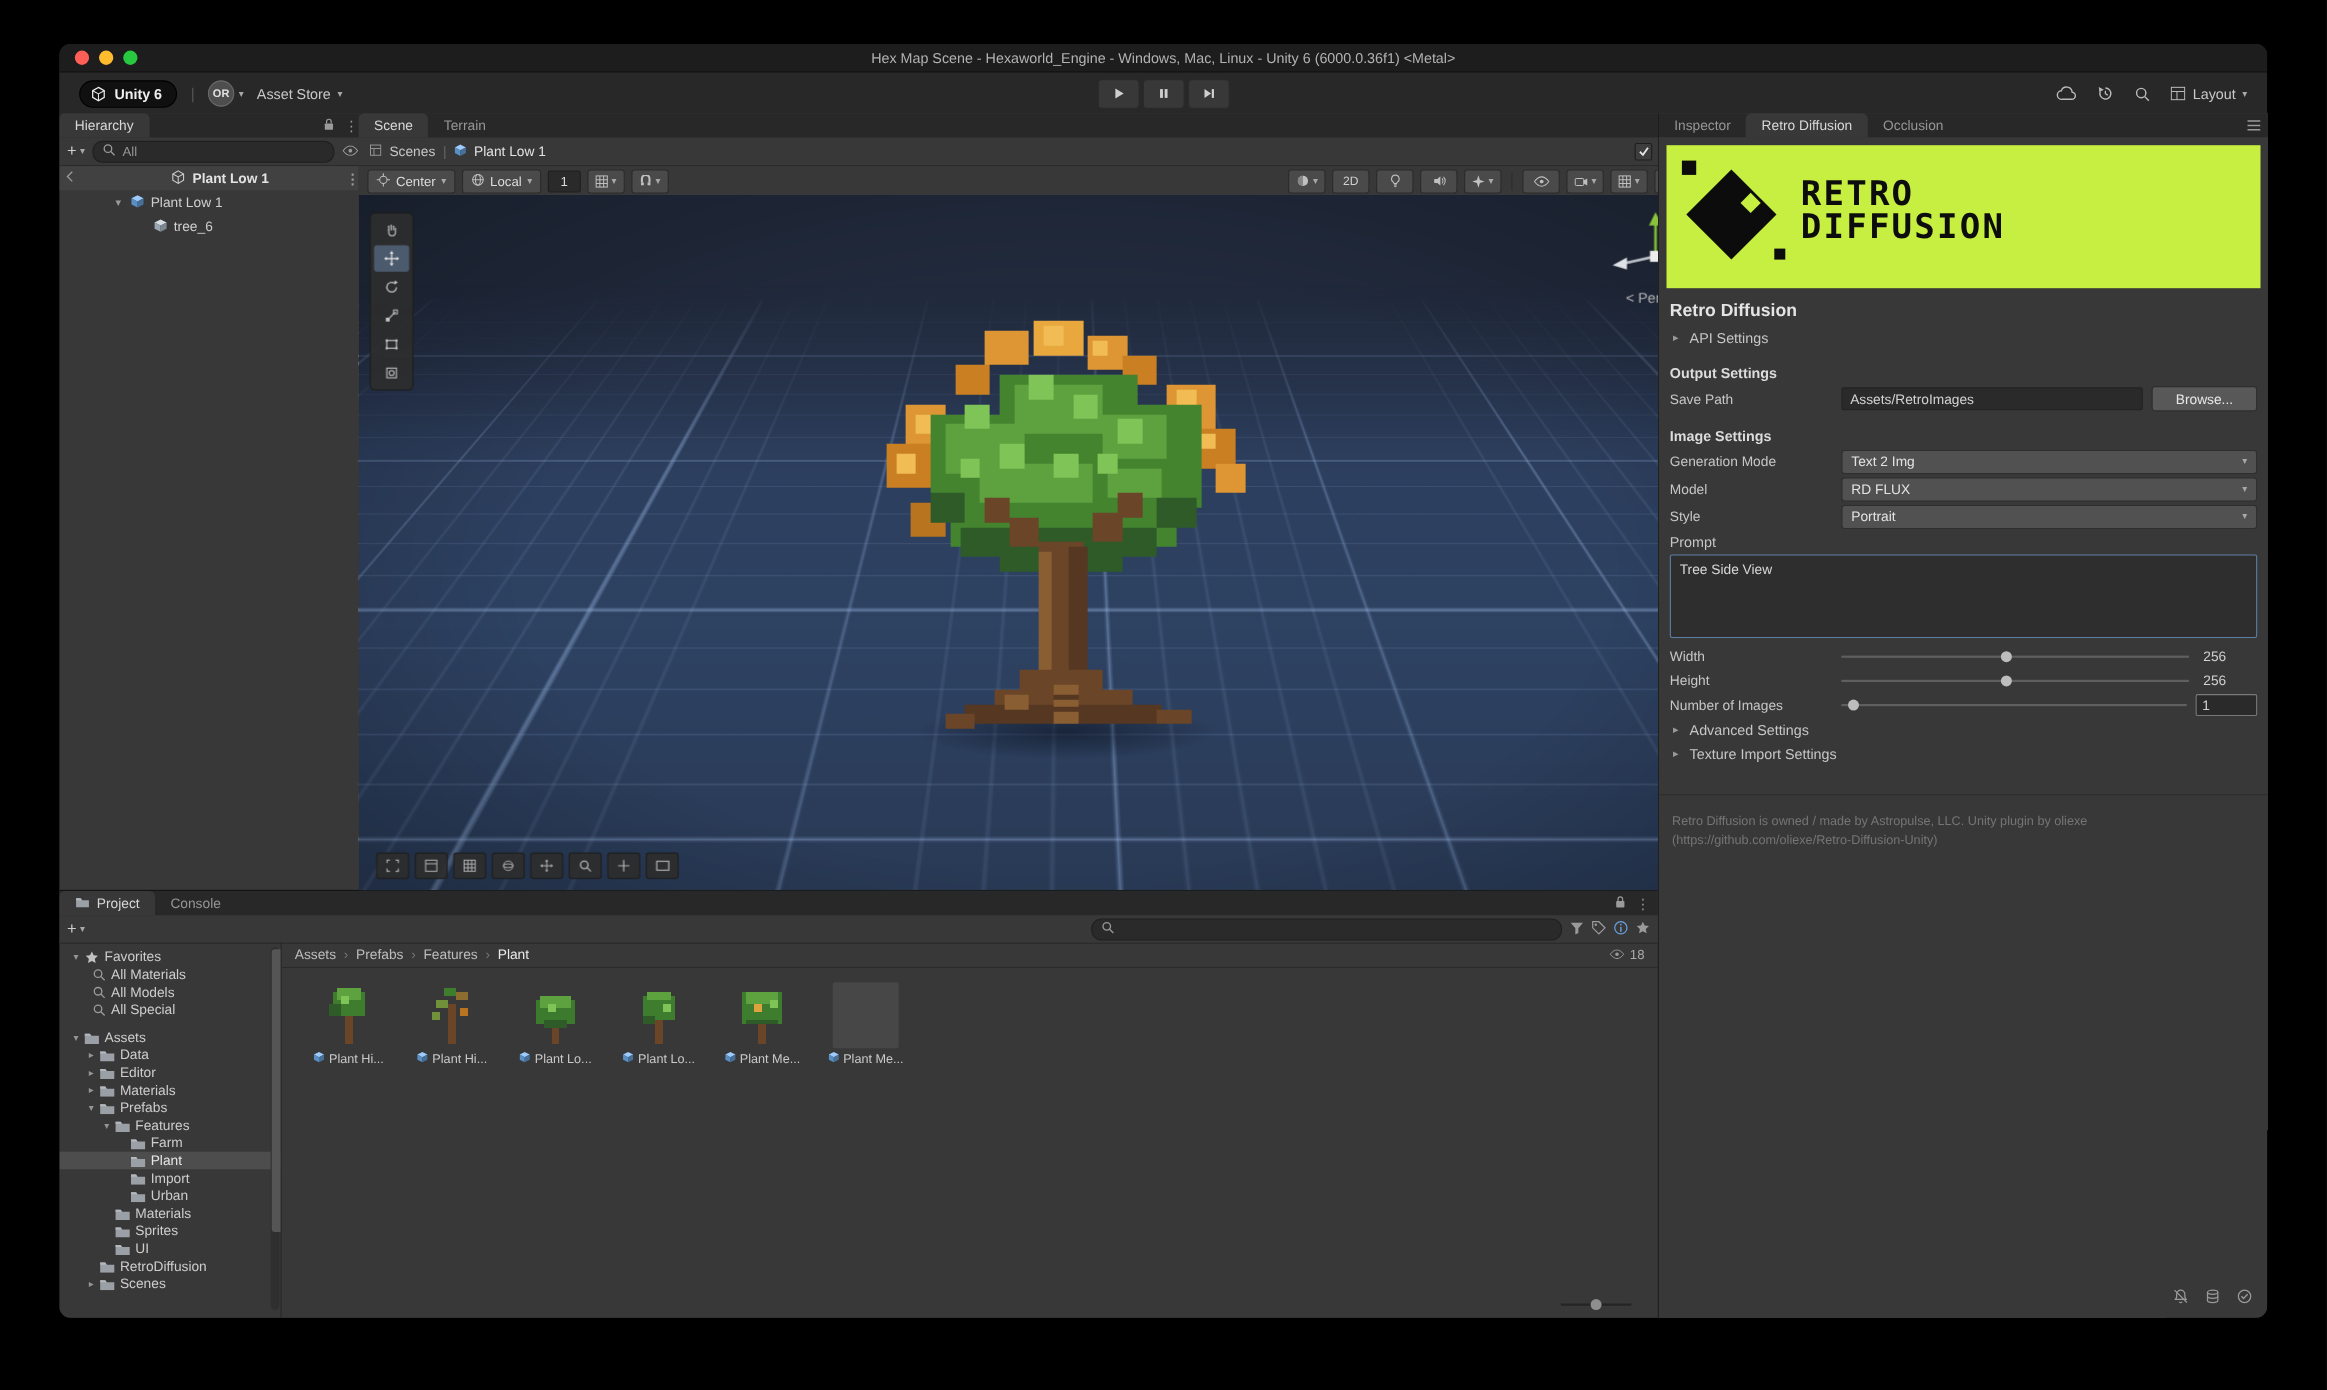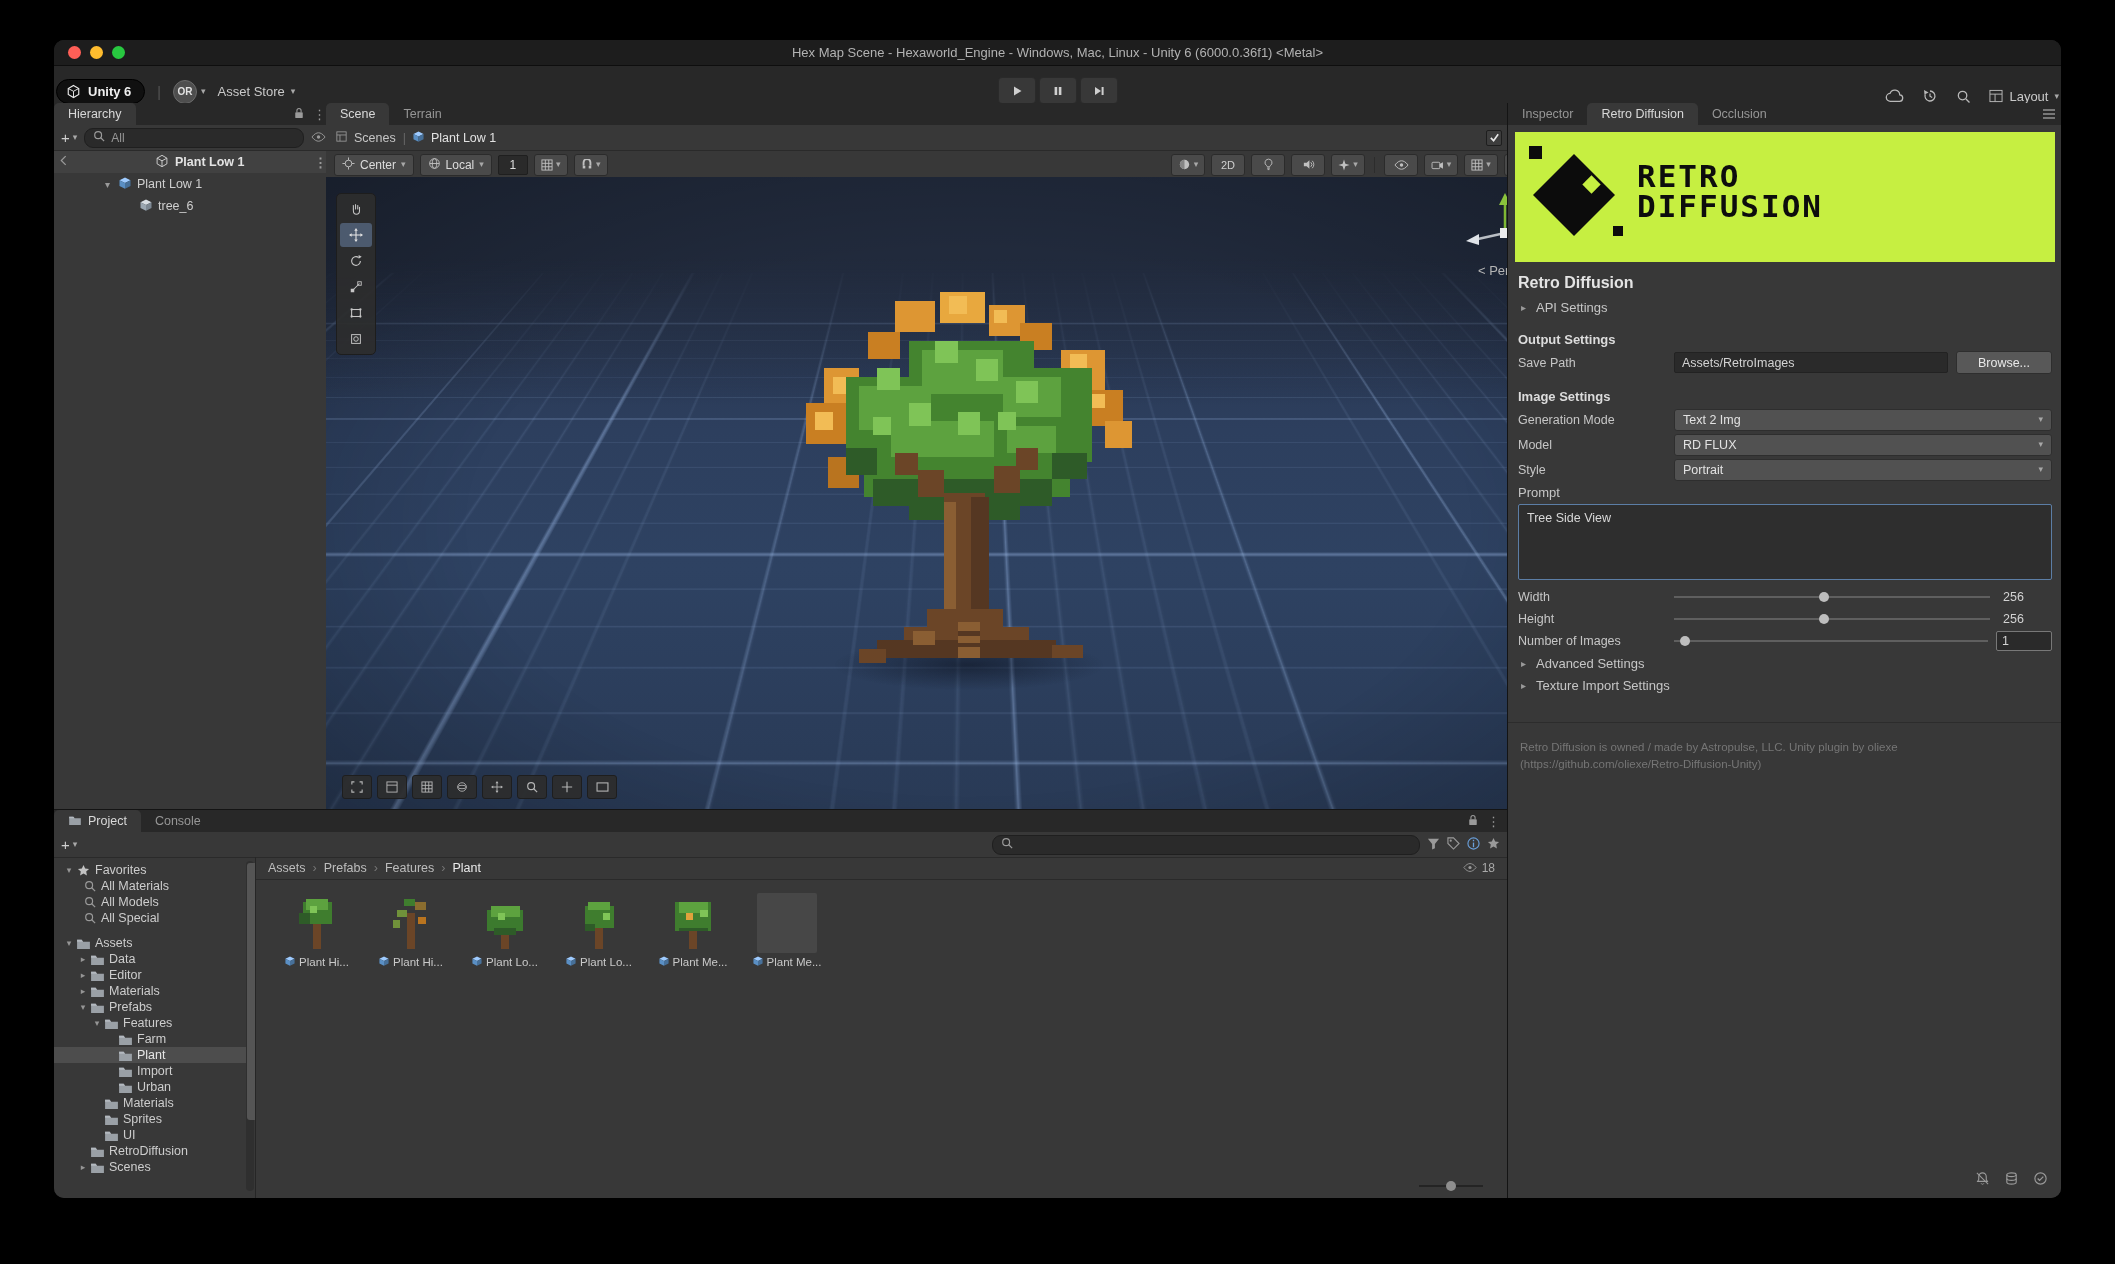--- a/index.html
+++ b/index.html
@@ -7,21 +7,21 @@
   .window{position:absolute;left:54px;top:40px;width:2007px;height:1158px;background:#282828;
     border-radius:10px;overflow:hidden;font-size:13px;color:#c6c6c6;box-shadow:0 30px 90px rgba(0,0,0,.85);}
   
   .titlebar{height:25px;background:#1d1d1d;border-bottom:1px solid #0e0e0e;position:relative;
     display:flex;align-items:center;justify-content:center;}
   .traffic{position:absolute;left:14px;top:6px;display:flex;gap:9px;}
   .light{width:13px;height:13px;border-radius:50%;}
   .title-text{font-size:13px;color:#b2b2b2;white-space:nowrap;}
   
   .main-toolbar{height:38px;background:#282828;border-bottom:1px solid #121212;display:flex;
-    align-items:flex-end;padding:0 2px;position:relative;}
+    align-items:center;padding:0 18px;position:relative;}
   .tb-left{display:flex;align-items:center;gap:12px;}
   .unity-badge{display:flex;align-items:center;gap:7px;background:#101010;border:1px solid #000;
     border-radius:14px;padding:4px 13px 4px 9px;color:#efefef;font-weight:bold;font-size:13px;}
   .tb-sep{color:#555;font-size:14px;}
   .account-chip{display:flex;align-items:center;gap:4px;}
   .avatar{width:22px;height:22px;border-radius:50%;background:#4e4e4e;border:1px solid #6a6a6a;
     display:flex;align-items:center;justify-content:center;font-size:10px;font-weight:bold;color:#e2e2e2;}
   .tb-text-btn{display:flex;align-items:center;gap:6px;color:#c9c9c9;font-size:13px;}
   .caret{font-size:9px;color:#a8a8a8;line-height:1;}
   .play-controls{position:absolute;left:50%;transform:translateX(-50%);display:flex;gap:3px;}

